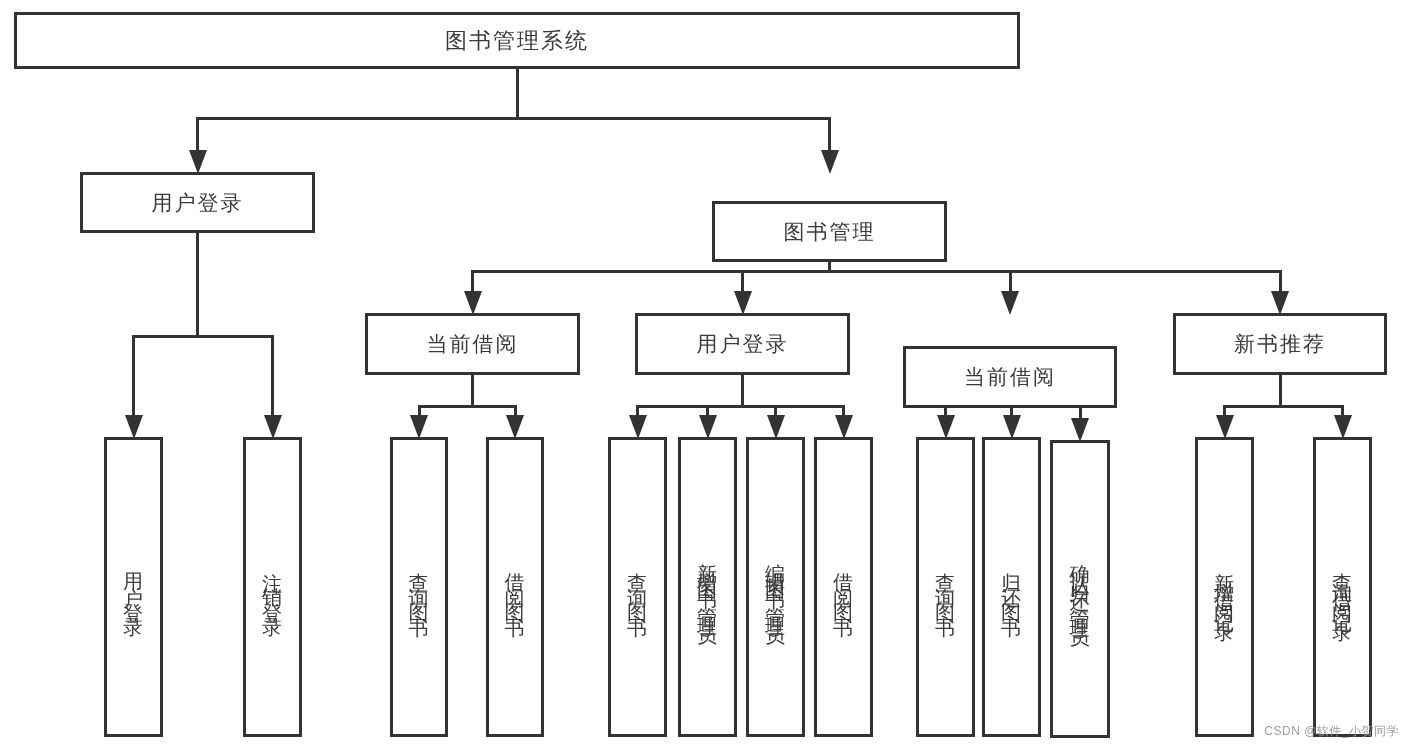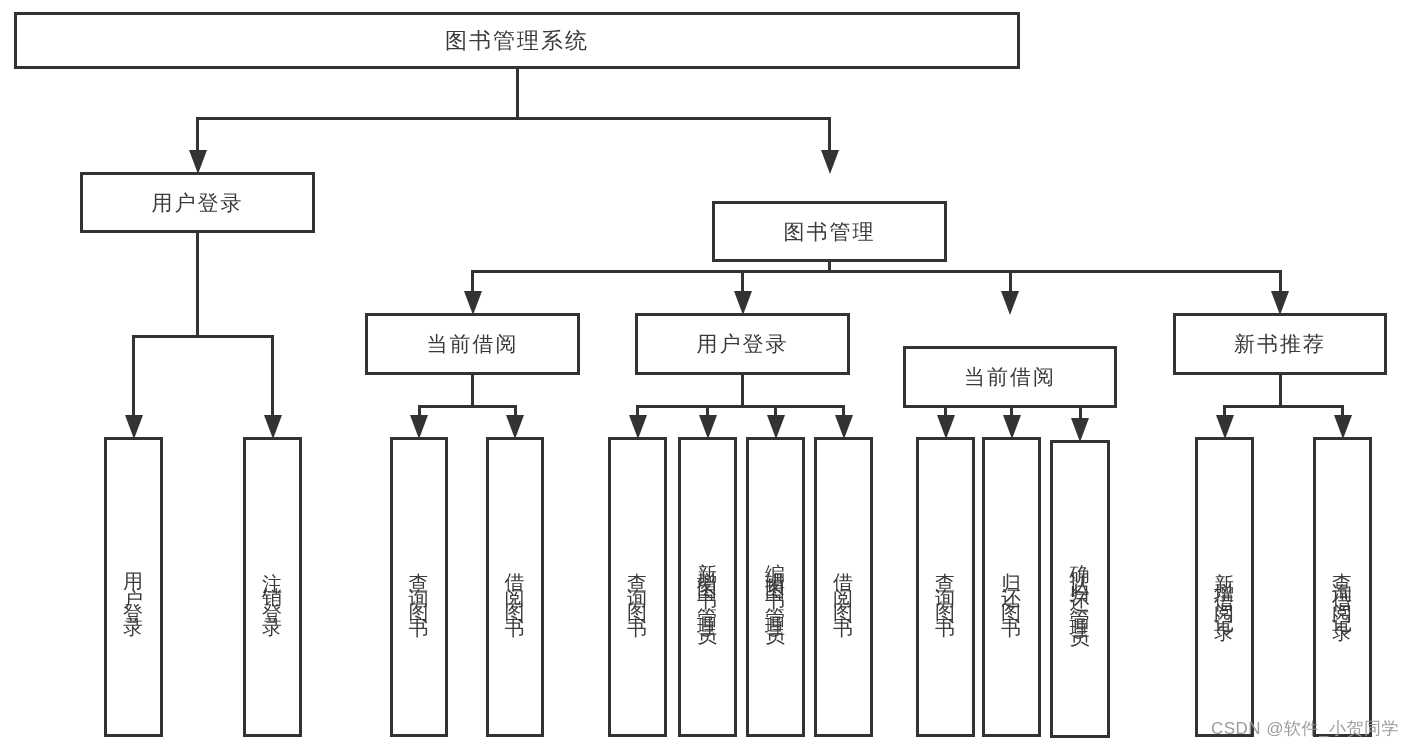--- a/index.html
+++ b/index.html
@@ -32,21 +32,21 @@
   .arrow{
     position:absolute;
     width:0;height:0;
     border-left:9px solid transparent;
     border-right:9px solid transparent;
     border-top:24px solid var(--line,#333333);
   }
   #watermark{
     position:absolute;
     right:6px;bottom:7px;
-    font-size:17px;
+    font-size:12px;
     letter-spacing:0.5px;
     color:var(--wm,#9c9c9c);
     z-index:5;
     white-space:nowrap;
   }
 </style>
 </head>
 <body>
 
 <div id="canvas" style="--line: #333333; --text: #3a3a3a; --wm: #9c9c9c; --bg: #ffffff;">

